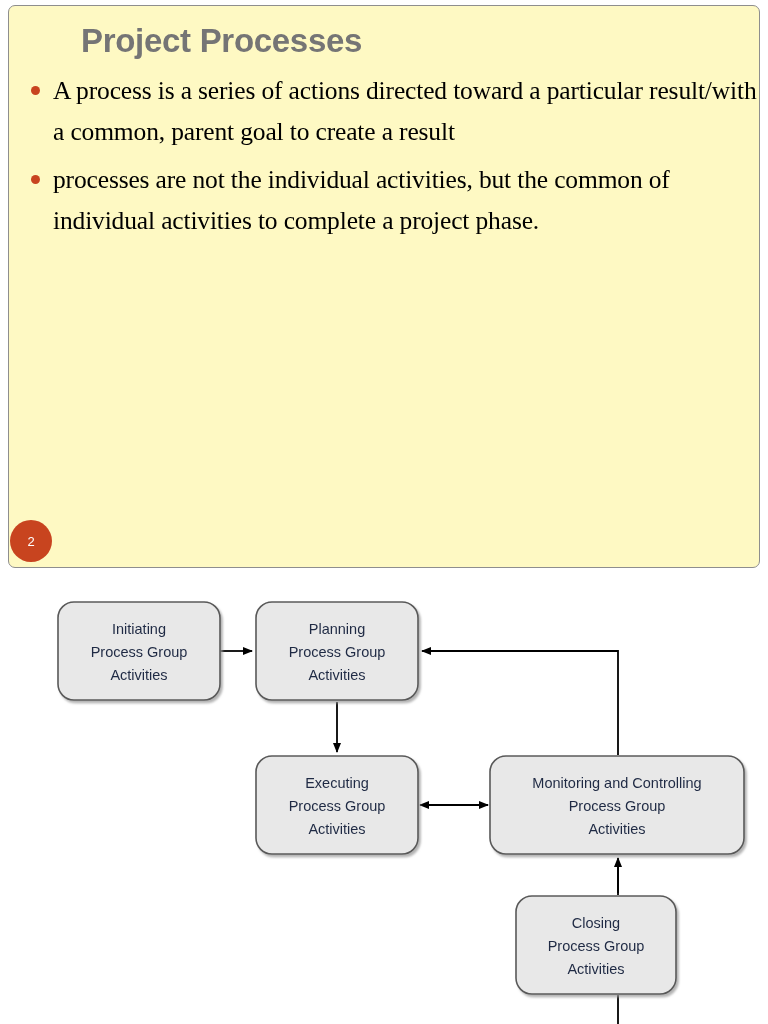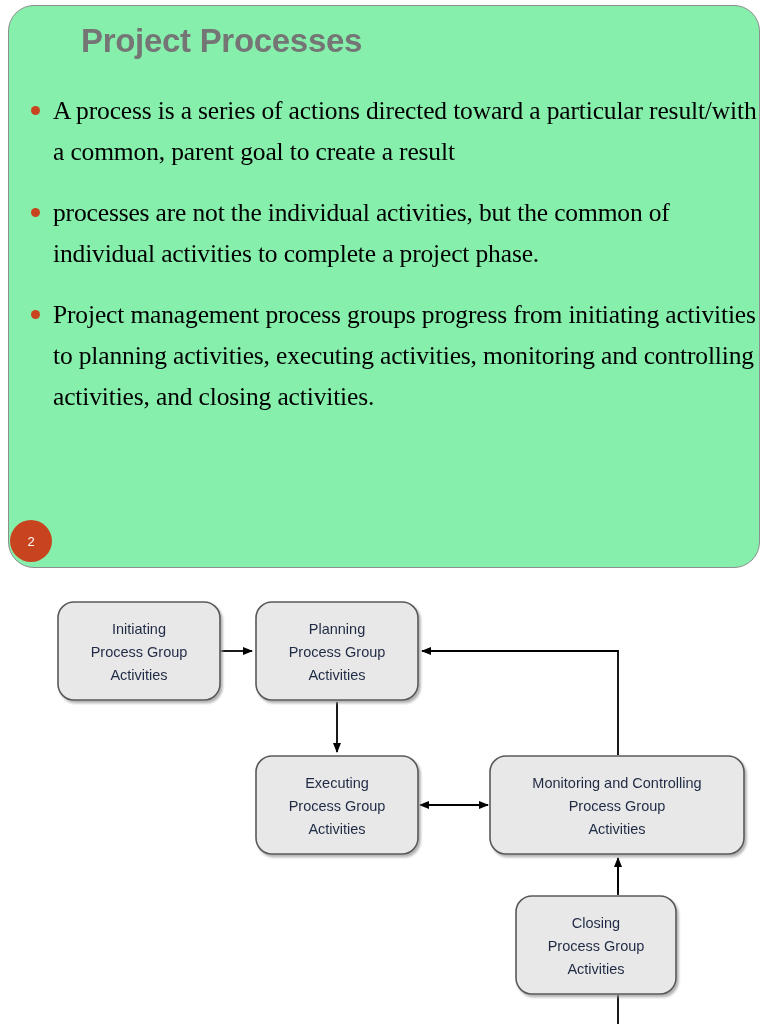--- a/index.html
+++ b/index.html
@@ -17,22 +17,22 @@
 
   
   #slide-card {
     position: absolute;
     left: 8px;
     top: 5px;
     width: 752px;
     height: 563px;
     box-sizing: border-box;
     border: 1.2px solid #8e8e8e;
-    border-radius: 26px;
-    background: #86efac;
+    border-radius: 7px;
+    background: #fef9c3;
   }
 
   #slide-title {
     position: absolute;
     left: 72px;
     top: 16px;
     font-family: "Liberation Sans", sans-serif;
     font-size: 33px;
     font-weight: bold;
     color: #757575;
@@ -51,21 +51,20 @@
   }
   #bullet-list li {
     position: relative;
     padding-left: 30px;
     margin-bottom: 7px;
     font-family: "Liberation Serif", serif;
     font-size: 25.5px;
     line-height: 41px;
     color: #000000;
     letter-spacing: -0.15px;
-    margin-top: 20px;
   }
   #bullet-list li .bullet-dot {
     position: absolute;
     left: 8px;
     top: 16px;
     width: 9px;
     height: 9px;
     border-radius: 50%;
     background: #c8441f;
   }
@@ -112,24 +111,20 @@
   <div id="slide-title">Project Processes</div>
 
   <ul id="bullet-list">
     <li>
       <span class="bullet-dot"></span>
       <span>A process is a series of actions directed toward a particular result/with a common, parent goal to create a result</span>
     </li>
     <li>
       <span class="bullet-dot"></span>
       <span>processes are not the individual activities, but the common of individual activities to complete a project phase.</span>
-    </li>
-    <li>
-      <span class="bullet-dot"></span>
-      <span>Project management process groups progress from initiating activities to planning activities, executing activities, monitoring and controlling activities, and closing activities.</span>
     </li>
   </ul>
 </div>
 
 <div id="page-badge">2</div>
 
 <div id="diagram">
 <svg width="768" height="456" viewBox="0 0 768 456" xmlns="http://www.w3.org/2000/svg">
   <defs>
     <marker id="arrowEnd" markerWidth="10" markerHeight="10" refX="9" refY="4" orient="auto" markerUnits="userSpaceOnUse">

